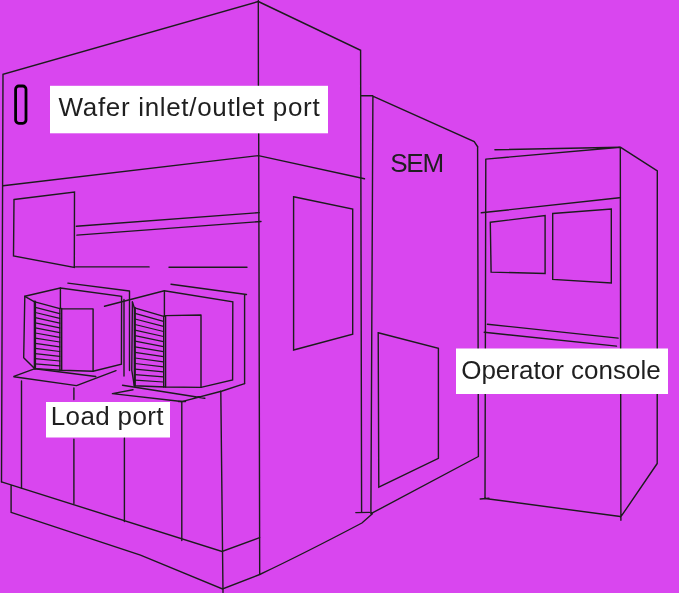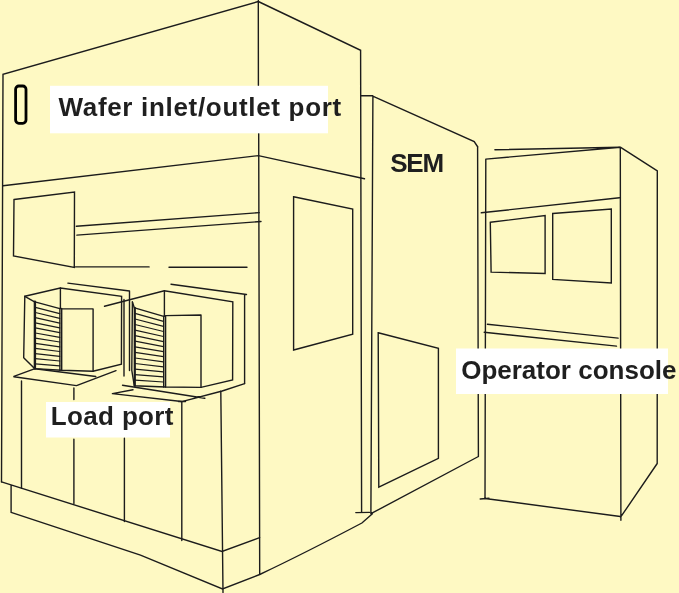--- a/index.html
+++ b/index.html
@@ -1,16 +1,16 @@
 <!DOCTYPE html>
 <html><head>
 <meta charset="utf-8">
 <style>
   html,body{margin:0;padding:0;background:#ffffff;}
-  .page{position:relative;width:679px;height:593px;background:#fef9c3;overflow:hidden;font-weight:bold;}
+  .page{position:relative;width:679px;height:593px;background:#d946ef;overflow:hidden;}
   svg{display:block;}
   text{font-family:"Liberation Sans", sans-serif;fill:#1f1f1f;}
 </style>
 </head>
 <body>
 <div class="page">
 <svg width="679" height="593" viewBox="0 0 679 593" fill="none" stroke="#1c1c1c" stroke-width="1.4" stroke-linecap="round">
 
 <g>
   <path d="M258.3,1.5 L3.0,74.3 L1.5,481.9 M258.3,1.5 L360.6,50.3 L361.6,512.2 M258.3,0.5 L258.4,85.5 M258.7,133.5 L259.7,574.2"></path>

